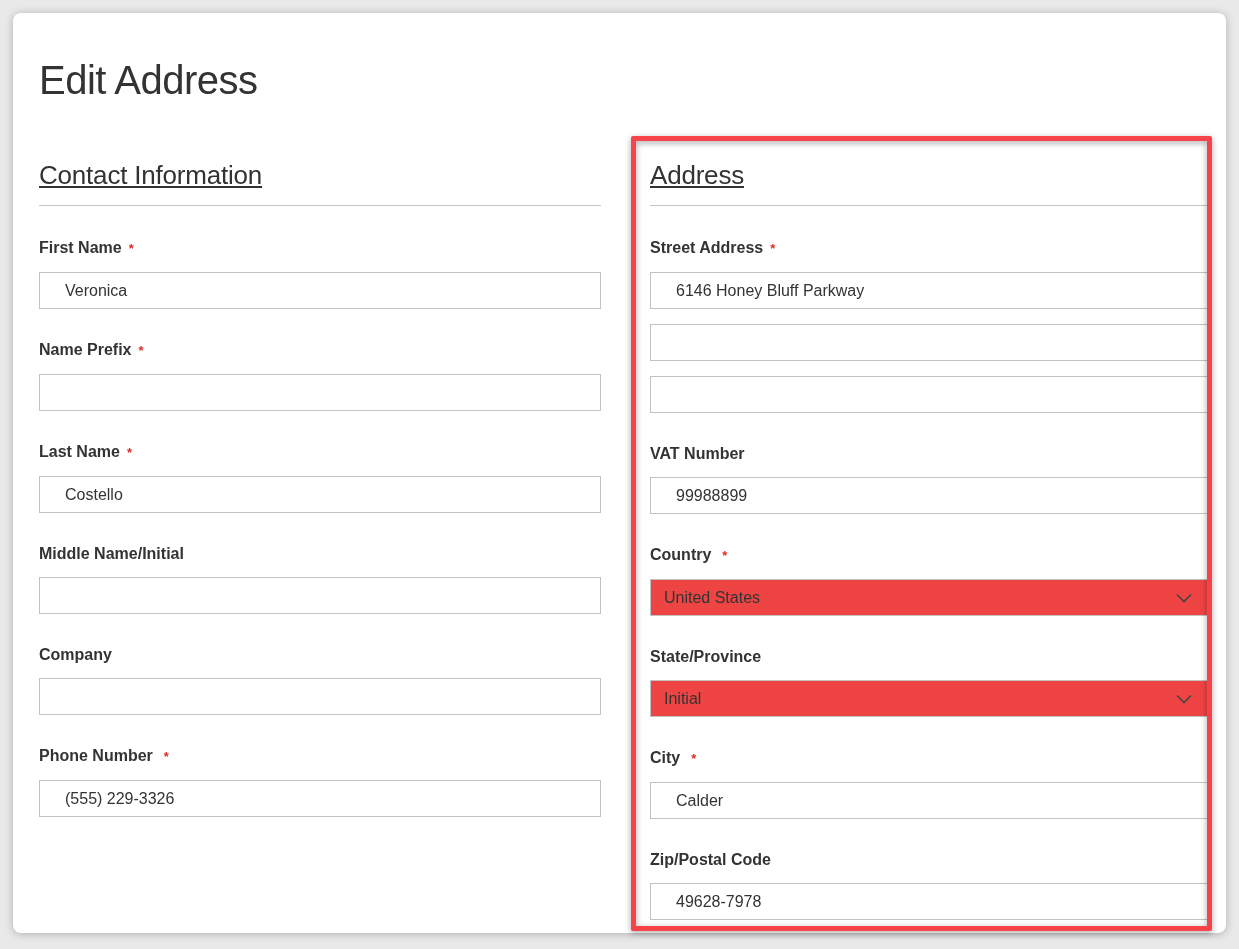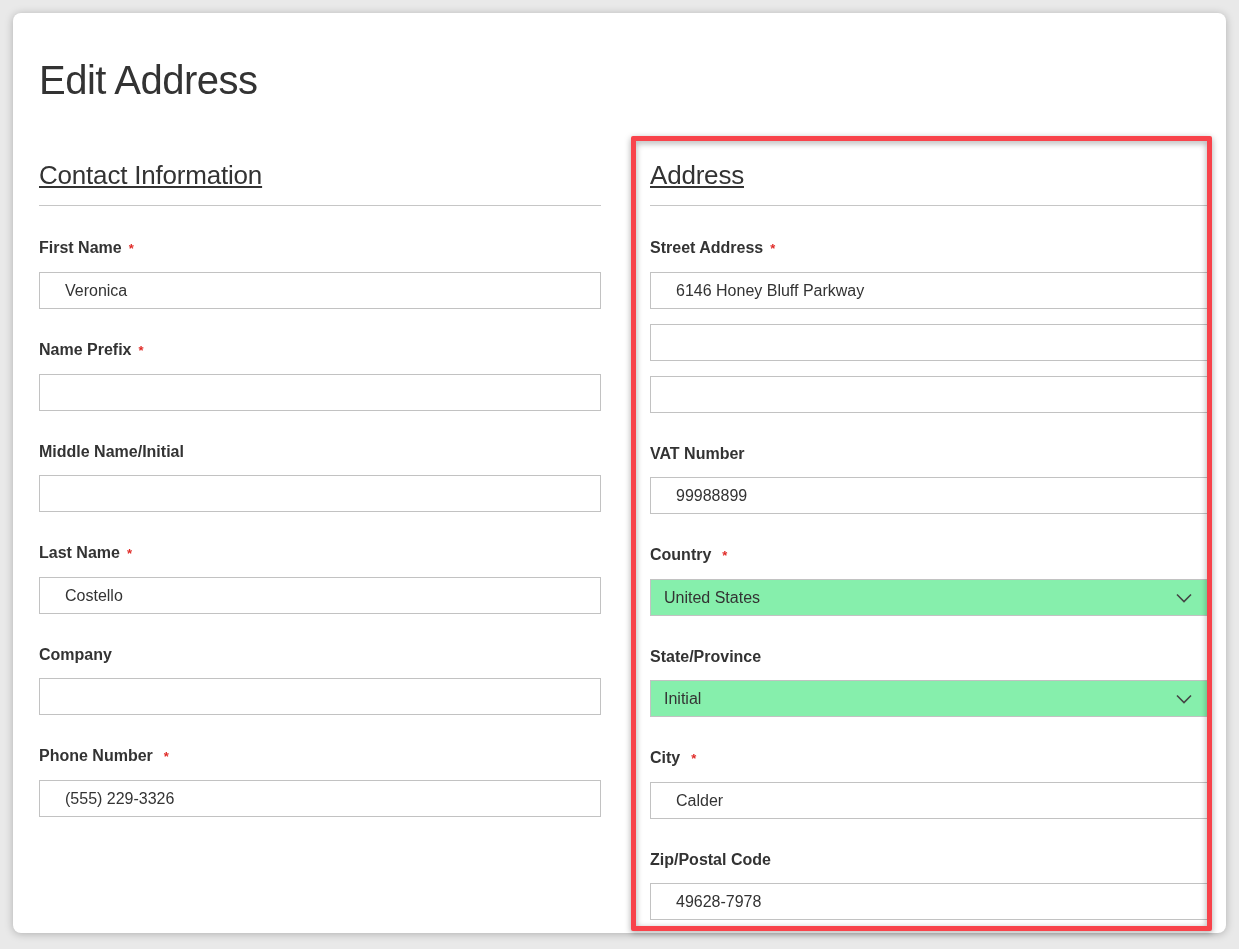--- a/index.html
+++ b/index.html
@@ -72,21 +72,21 @@
     outline: none;
   }
   .street-extra { margin-top: 15px; }
   .select {
     display: flex;
     align-items: center;
     justify-content: space-between;
     width: 100%;
     height: 37px;
     border: 1px solid #c2c2c2;
-    background: #86efac;
+    background: #ef4444;
     padding: 0 12px 0 13px;
     cursor: pointer;
   }
   .select-value { font-size: 16px; color: #333333; }
   .chevron { display: flex; align-items: center; margin-right: 6px; }
   .highlight-rect {
     position: absolute;
     left: 618px;
     top: 123px;
     width: 581px;
@@ -115,27 +115,27 @@
           <label class="field-label"><span>First Name</span><span class="req">*</span></label>
           <input class="text-input" type="text" value="Veronica" style="">
         </div>
 
         <div class="field">
           <label class="field-label"><span>Name Prefix</span><span class="req">*</span></label>
           <input class="text-input" type="text" value="" style="">
         </div>
 
         <div class="field">
+          <label class="field-label"><span>Last Name</span><span class="req">*</span></label>
+          <input class="text-input" type="text" value="Costello" style="">
+        </div>
+
+        <div class="field">
           <label class="field-label"><span>Middle Name/Initial</span></label>
           <input class="text-input" type="text" value="" style="">
-        </div>
-
-        <div class="field">
-          <label class="field-label"><span>Last Name</span><span class="req">*</span></label>
-          <input class="text-input" type="text" value="Costello" style="">
         </div>
 
         <div class="field">
           <label class="field-label"><span>Company</span></label>
           <input class="text-input" type="text" value="" style="">
         </div>
 
         <div class="field">
           <label class="field-label"><span>Phone Number</span><span class="req req-wide">*</span></label>
           <input class="text-input" type="text" value="(555) 229-3326" style="">

